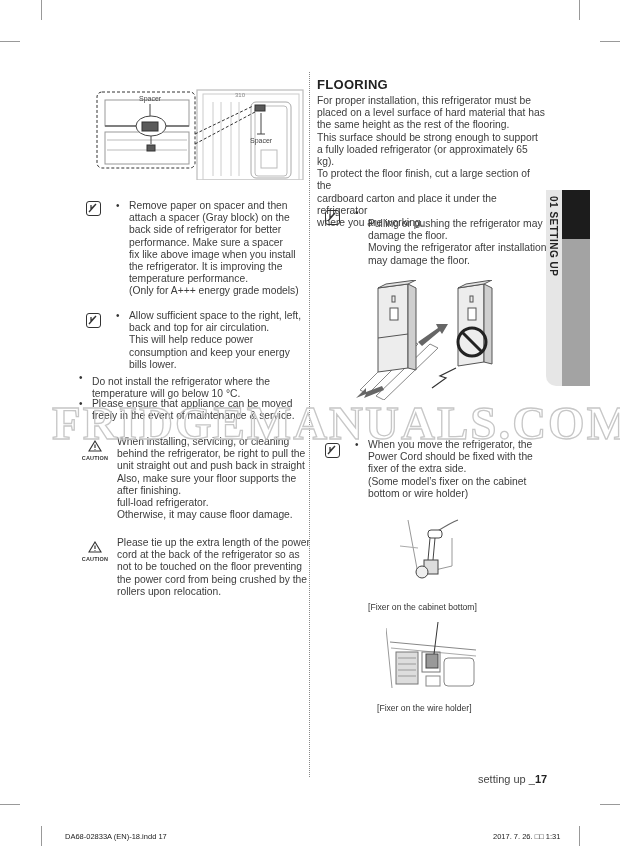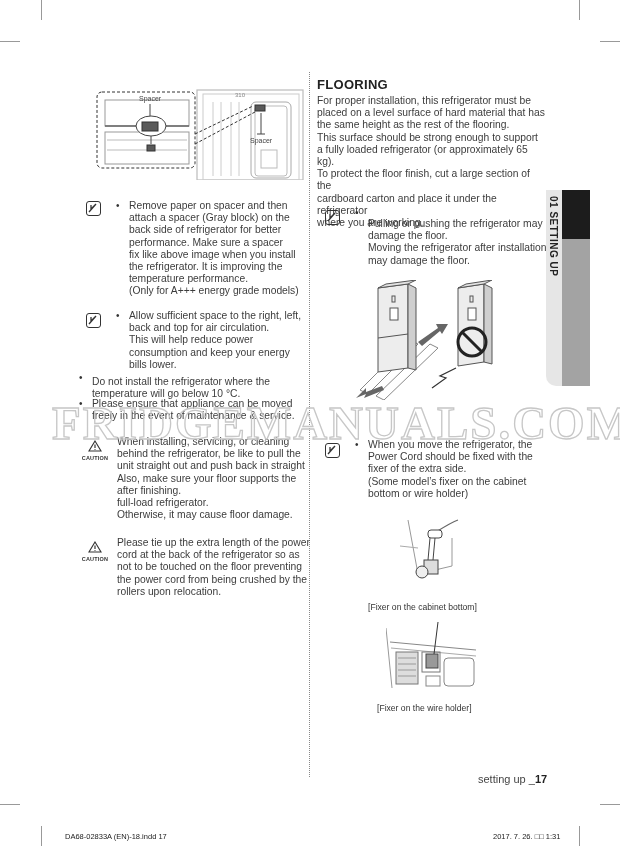--- a/index.html
+++ b/index.html
@@ -118,21 +118,21 @@
 <div class="caution" style="left:78px;top:438px;">
   <svg width="14" height="12" viewBox="0 0 14 12">
       <path d="M7 1 L13 11 L1 11 Z" fill="none" stroke="#333" stroke-width="1.1"></path>
       <line x1="7" y1="4.5" x2="7" y2="8" stroke="#333" stroke-width="1.2"></line>
       <circle cx="7" cy="9.5" r="0.6" fill="#333"></circle>
     </svg>
   <span class="caution-label">CAUTION</span>
 </div>
 <div class="abs txt" style="left:117px;top:436px;width:195px;">
   <div>When installing, servicing, or cleaning</div>
-  <div>behind the refrigerator, be like to pull the</div>
+  <div>behind the refrigerator, be right to pull the</div>
   <div>unit straight out and push back in straight</div>
   <div>Also, make sure your floor supports the</div>
   <div>after finishing.</div>
   <div>full-load refrigerator.</div>
   <div>Otherwise, it may cause floor damage.</div>
 </div>
 
 <div class="caution" style="left:78px;top:539px;">
   <svg width="14" height="12" viewBox="0 0 14 12">
       <path d="M7 1 L13 11 L1 11 Z" fill="none" stroke="#333" stroke-width="1.1"></path>

